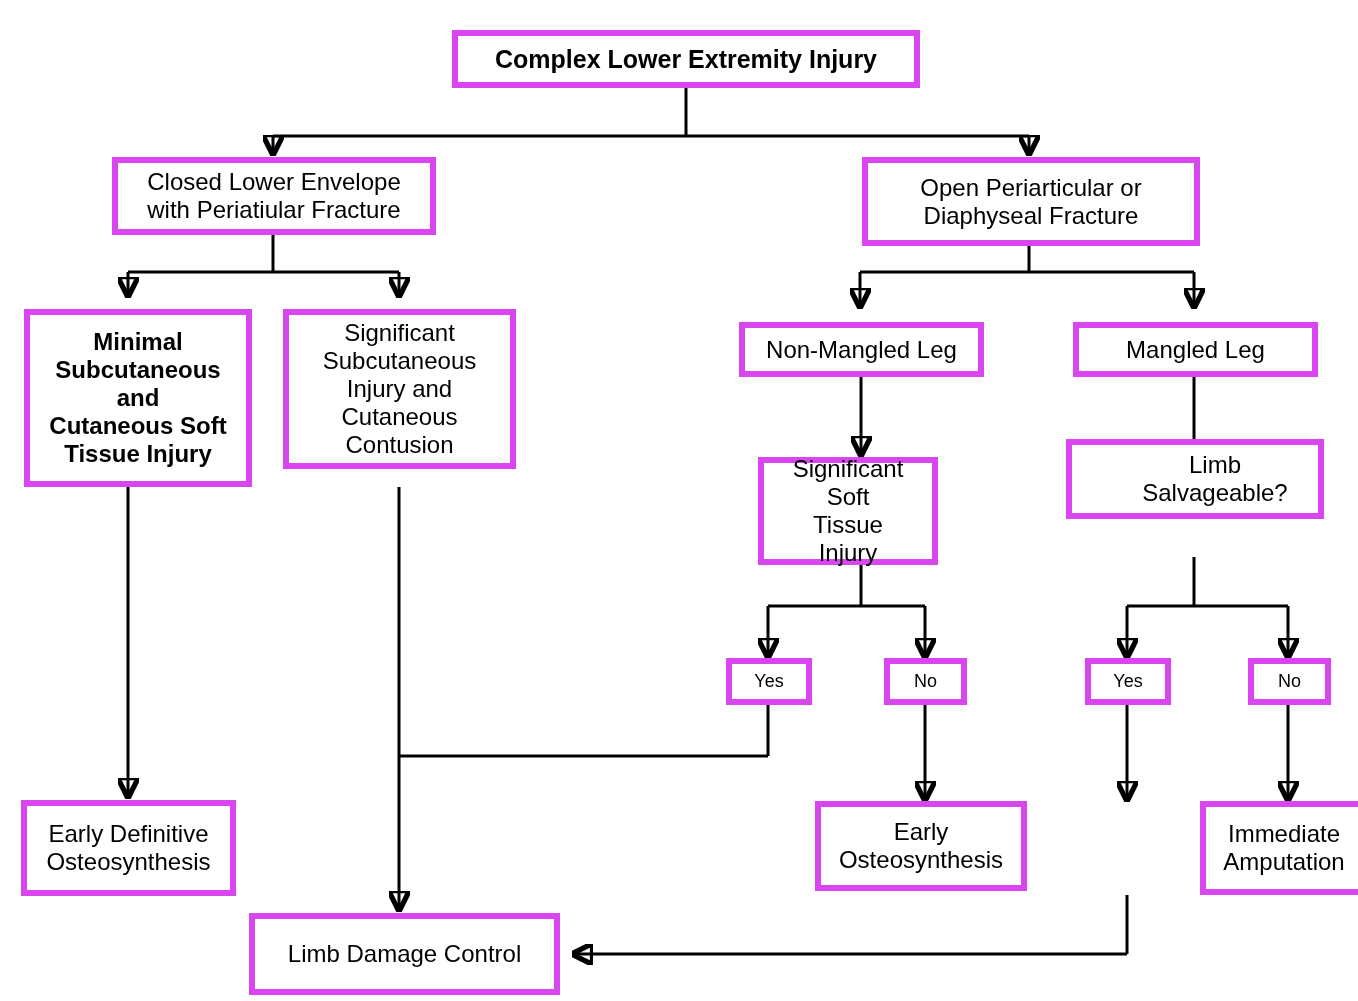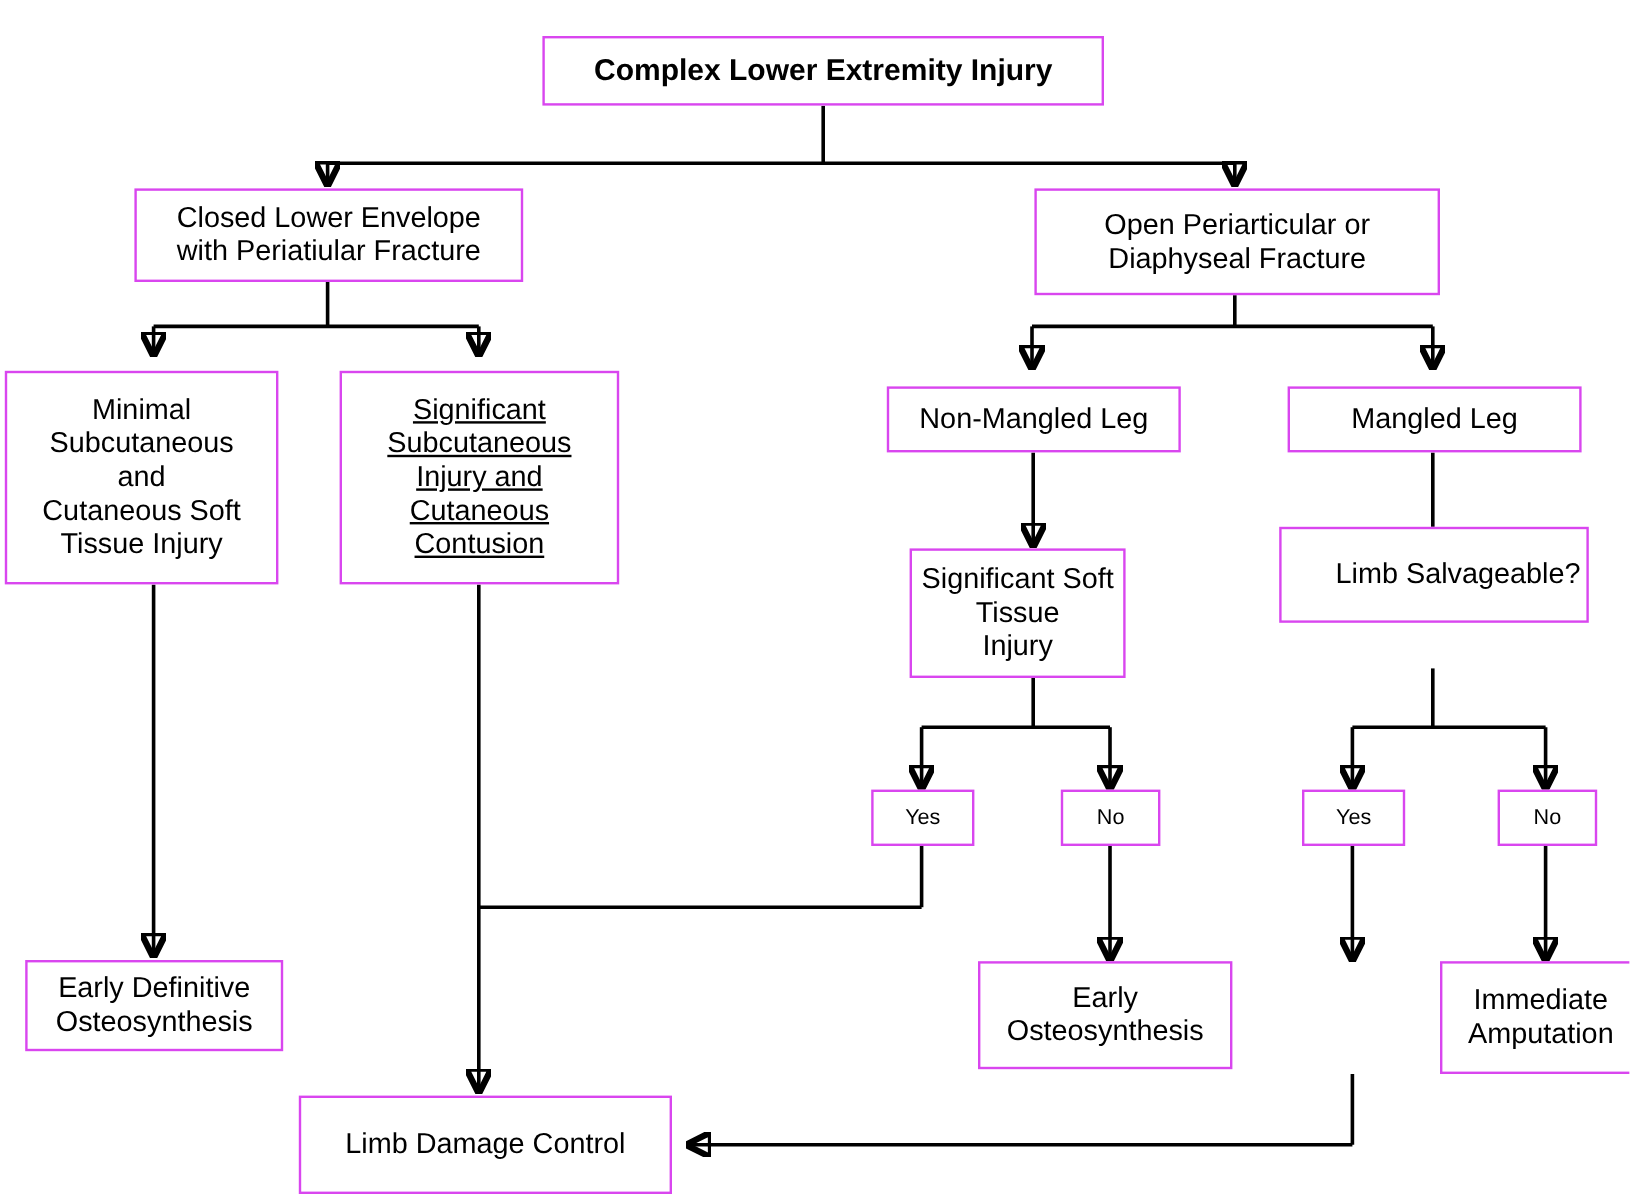--- a/index.html
+++ b/index.html
@@ -11,21 +11,21 @@
     position: relative;
     width: 1358px;
     height: 1001px;
     background: #ffffff;
     font-family: "Liberation Sans", sans-serif;
     overflow: hidden;
   }
   .node {
     position: absolute;
     box-sizing: border-box;
-    border: 2px solid #d946ef;
+    border: 6px solid #d946ef;
     background: #ffffff;
     color: #000000;
     display: flex;
     align-items: center;
     justify-content: center;
     text-align: center;
     line-height: 1.16;
     font-size: 24px;
     white-space: pre-line;
     padding: 2px 4px;
@@ -111,27 +111,27 @@
   </svg>
 
   <div class="node root" style="left:452px; top:30px; width:468px; height:58px;">Complex Lower Extremity Injury</div>
 
   <div class="node" style="left:112px; top:157px; width:324px; height:78px;">Closed Lower Envelope
 with Periatiular Fracture</div>
 
   <div class="node" style="left:862px; top:157px; width:338px; height:89px;">Open Periarticular or
 Diaphyseal Fracture</div>
 
-  <div class="node" style="left:4px; top:309px; width:228px; height:178px;">Minimal
+  <div class="node" style="left:24px; top:309px; width:228px; height:178px;font-weight:bold;">Minimal
 Subcutaneous
 and
 Cutaneous Soft
 Tissue Injury</div>
 
-  <div class="node" style="left:283px; top:309px; width:233px; height:178px;text-decoration:underline;">Significant
+  <div class="node" style="left:283px; top:309px; width:233px; height:160px;">Significant
 Subcutaneous
 Injury and
 Cutaneous
 Contusion</div>
 
   <div class="node" style="left:739px; top:322px; width:245px; height:55px;">Non-Mangled Leg</div>
 
   <div class="node" style="left:1073px; top:322px; width:245px; height:55px;">Mangled Leg</div>
 
   <div class="node" style="left:758px; top:457px; width:180px; height:108px;">Significant Soft
@@ -141,21 +141,21 @@
   <div class="node" style="left:1066px; top:439px; width:258px; height:80px;padding-left:44px;">Limb Salvageable?</div>
 
   <div class="node small" style="left:726px; top:658px; width:86px; height:47px;">Yes</div>
 
   <div class="node small" style="left:884px; top:658px; width:83px; height:47px;">No</div>
 
   <div class="node small" style="left:1085px; top:658px; width:86px; height:47px;">Yes</div>
 
   <div class="node small" style="left:1248px; top:658px; width:83px; height:47px;">No</div>
 
-  <div class="node" style="left:21px; top:800px; width:215px; height:76px;">Early Definitive
+  <div class="node" style="left:21px; top:800px; width:215px; height:96px;">Early Definitive
 Osteosynthesis</div>
 
   <div class="node" style="left:815px; top:801px; width:212px; height:90px;">Early
 Osteosynthesis</div>
 
 
   <div class="node" style="left:1200px; top:801px; width:168px; height:94px;">Immediate
 Amputation</div>
 
   <div class="node" style="left:249px; top:913px; width:311px; height:82px;">Limb Damage Control</div>

